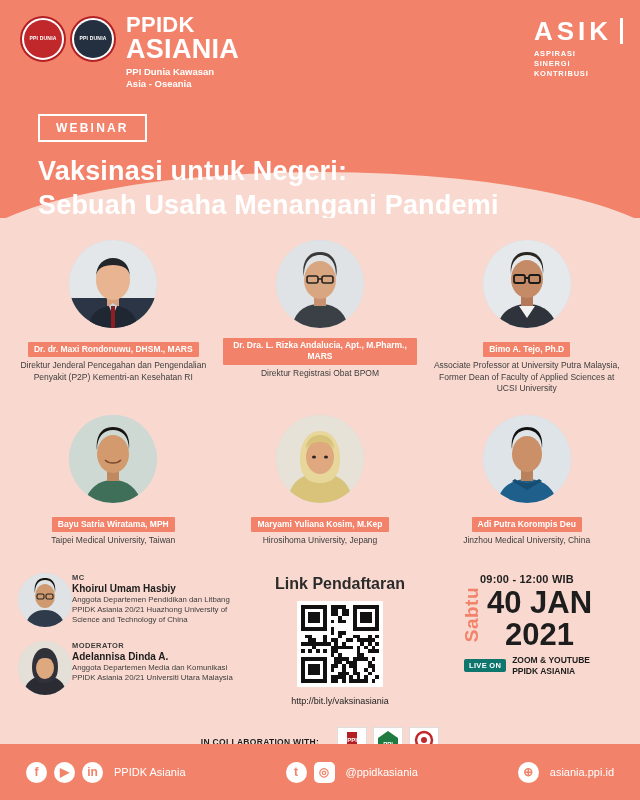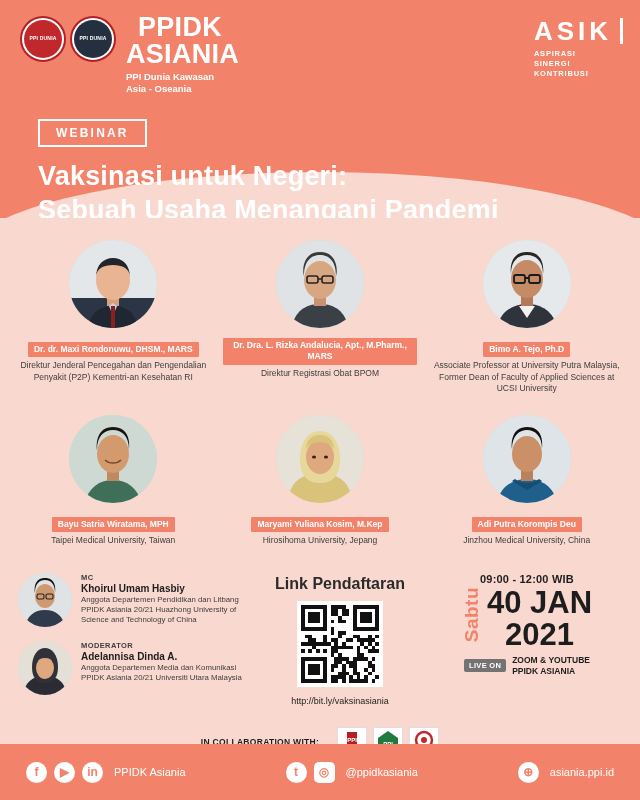--- a/index.html
+++ b/index.html
@@ -41,21 +41,21 @@
   .logo-badge .inner {
     width: 38px; height: 38px; border-radius: 50%;
     background: #c0282c;
     display:flex; align-items:center; justify-content:center;
     color: #fff; font-size: 5px; font-weight: bold; text-align:center; line-height:1.1;
     letter-spacing:.2px;
   }
   .logo-badge.globe .inner { background: #24303f; }
   .brand-text { margin-left: 4px; }
   .brand-text .l1 {
-    color: #fff; font-size: 27px; font-weight: bold; line-height: 1.0; letter-spacing: .3px; margin-left: 12px;
+    color: #fff; font-size: 22px; font-weight: bold; line-height: 1.0; letter-spacing: .3px;
   }
   .brand-text .l2 {
     color: #fff; font-size: 27px; font-weight: bold; line-height: 1.0; letter-spacing: .3px;
   }
   .brand-text .l3 {
     color: #fff; font-size: 9.5px; font-weight: bold; line-height: 1.25; margin-top: 3px;
   }
   .asik { text-align: left; padding-top: 4px; }
   .asik .name {
     color: #fff; font-size: 26px; font-weight: bold; letter-spacing: 4px;
@@ -121,21 +121,21 @@
   }
   .row2 { margin-top: 20px; }
 
   
   .bottom {
     display: flex;
     padding: 26px 18px 0 18px;
     gap: 10px;
   }
   .crew { width: 228px; }
-  .crew-item { display: flex; gap: 9px; margin-bottom: 14px; }
+  .crew-item { display: flex; margin-bottom: 14px; }
   .crew-av {
     width: 54px; height: 54px; border-radius: 50%;
     flex: 0 0 54px; overflow: hidden; position: relative;
     background: #cfd6da;
   }
   .crew-label { font-size: 7.5px; font-weight: bold; color: #3c3c3c; letter-spacing:.4px; }
   .crew-name { font-size: 10px; font-weight: bold; color: #1d1d1d; margin-top: 1px; }
   .crew-desc { font-size: 7.8px; color: #3c3c3c; line-height: 1.32; margin-top: 1px; }
 
   .reg { width: 168px; text-align: center; padding-top: 2px; }
@@ -166,21 +166,21 @@
     letter-spacing: .5px;
     line-height: 1;
     padding-top: 2px;
   }
   .when-date { font-size: 31px; font-weight: bold; color: #1d1d1d; line-height: 1.04; }
   .when-year { font-size: 31px; font-weight: bold; color: #1d1d1d; line-height: 1.04; }
   .live {
     display: flex; align-items: center; justify-content: center; gap: 6px; margin-top: 4px;
   }
   .live-badge {
-    background: #737373; color: #fff; font-size: 7.5px; font-weight: bold;
+    background: #0f766e; color: #fff; font-size: 7.5px; font-weight: bold;
     padding: 2px 5px; border-radius: 2px; letter-spacing: .3px;
   }
   .live-text { font-size: 8.5px; font-weight: bold; color: #1d1d1d; line-height: 1.25; text-align:left; }
 
   .collab {
     display: flex; align-items: center; justify-content: center; gap: 18px;
     margin-top: 18px;
   }
   .collab-label { font-size: 8.5px; font-weight: bold; color: #1d1d1d; letter-spacing: .3px; }
   .collab-logos { display: flex; gap: 6px; align-items: center; }

